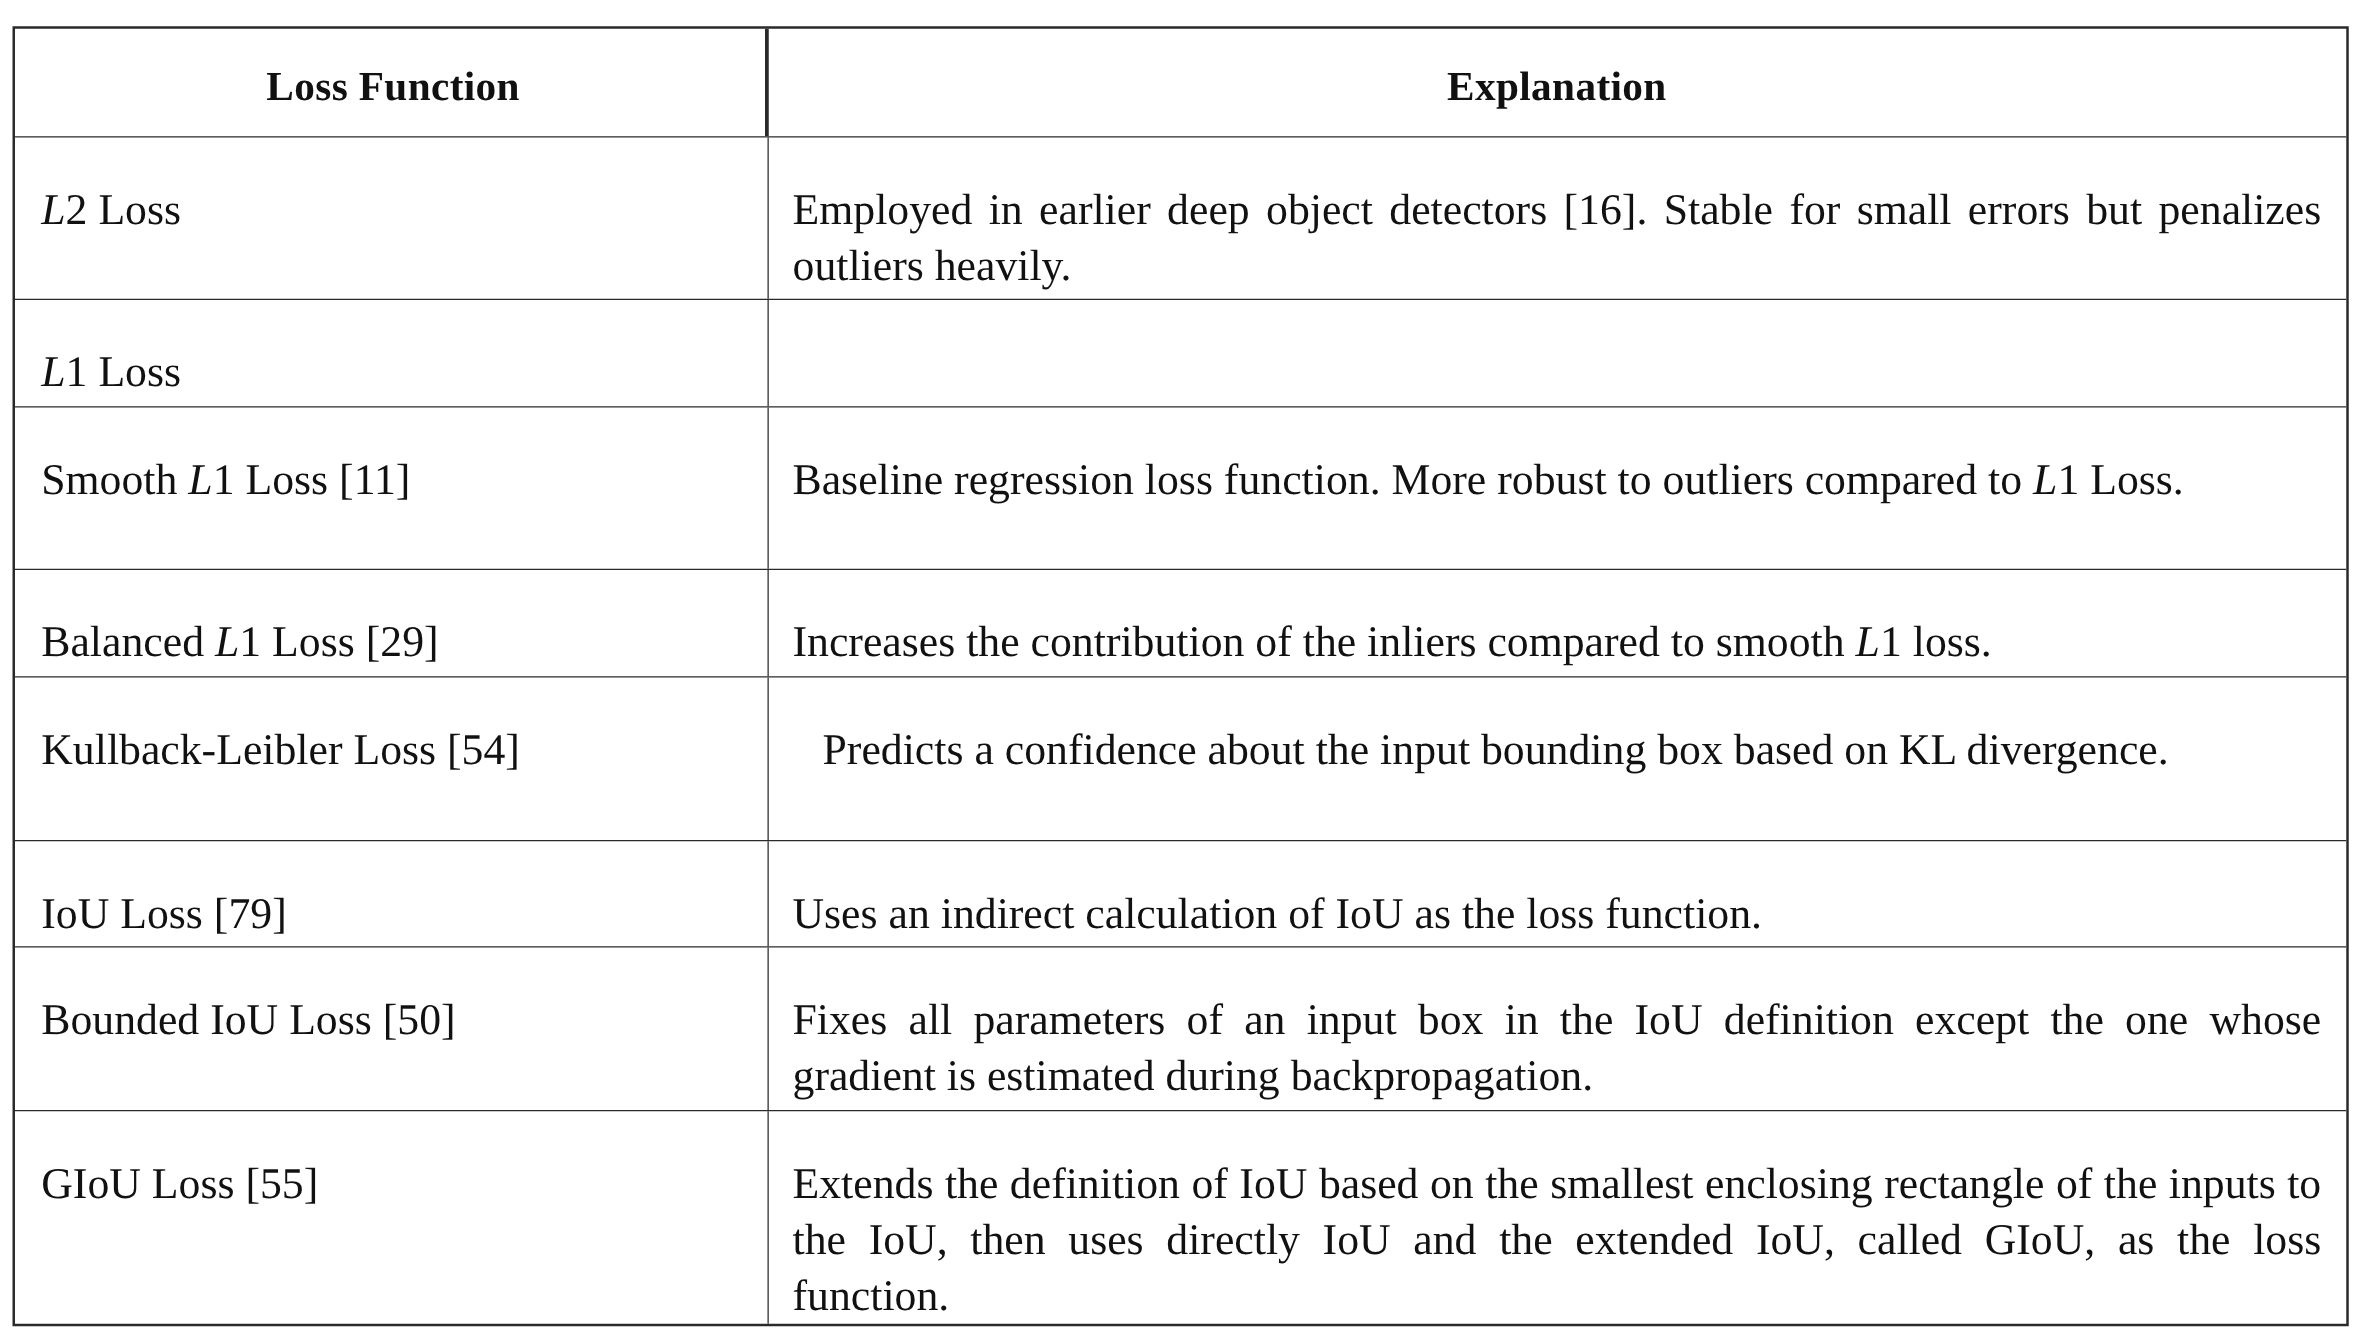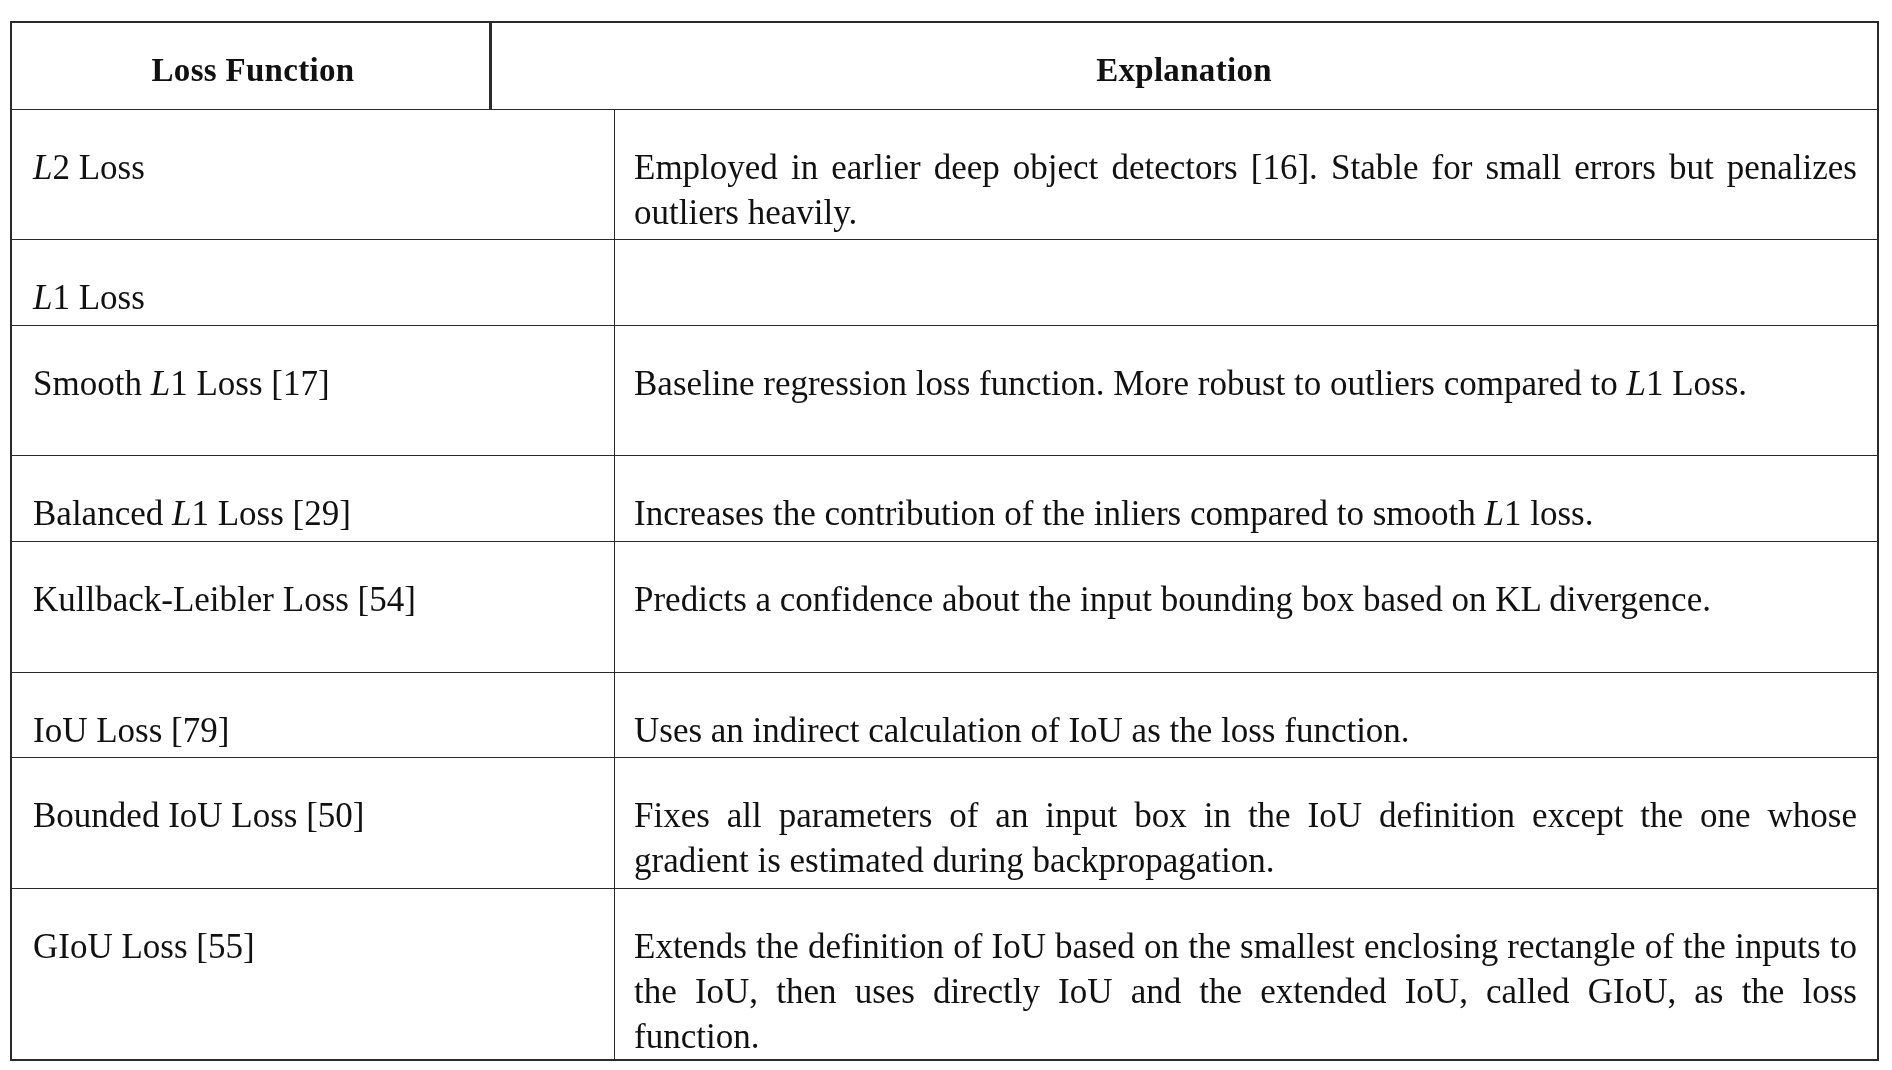--- a/index.html
+++ b/index.html
@@ -47,21 +47,21 @@
     .cell.right {
       flex: 1;
       padding-left: 19px;
       padding-right: 20px;
       text-align: justify;
       text-align-last: left;
       hyphens: manual;
     }
     .header .cell.left {
       border-right: 3px solid #2a2a2a;
-      width: 480px;
+      width: 603px;
     }
     .header .cell {
       font-weight: bold;
       text-align: center;
       text-align-last: center;
       padding-top: 25px;
       font-size: 33px;
       letter-spacing: 0.3px;
     }
     .body-row .cell {
@@ -83,30 +83,30 @@
   <div class="row body-row" style="height: 130px;">
     <div class="cell left"><span></span><span class="math">L</span><span>2 Loss</span></div>
     <div class="cell right"><span>Employed in earlier deep object detectors [16]. Stable for small errors but penalizes outliers heavily.</span><span class="math"></span><span></span></div>
   </div>
 
   <div class="row body-row" style="height: 86px;">
     <div class="cell left"><span></span><span class="math">L</span><span>1 Loss</span></div>
   </div>
 
   <div class="row body-row" style="height: 130px;">
-    <div class="cell left"><span>Smooth </span><span class="math">L</span><span>1 Loss [17]</span></div>
+    <div class="cell left"><span>Smooth </span><span class="math">L</span><span>1 Loss [11]</span></div>
     <div class="cell right"><span>Baseline regression loss function. More robust to outliers compared to </span><span class="math">L</span><span>1 Loss.</span></div>
   </div>
 
   <div class="row body-row" style="height: 86px;">
     <div class="cell left"><span>Balanced </span><span class="math">L</span><span>1 Loss [29]</span></div>
     <div class="cell right"><span>Increases the contribution of the inliers compared to smooth </span><span class="math">L</span><span>1 loss.</span></div>
   </div>
 
-  <div class="row body-row" style="height: 131px;">
+  <div class="row body-row" style="height: 131px; gap: 24px;">
     <div class="cell left"><span>Kullback-Leibler Loss [54]</span><span class="math"></span><span></span></div>
     <div class="cell right"><span>Predicts a confidence about the input bounding box based on KL diver­gence.</span><span class="math"></span><span></span></div>
   </div>
 
   <div class="row body-row" style="height: 85px;">
     <div class="cell left"><span>IoU Loss [79]</span><span class="math"></span><span></span></div>
     <div class="cell right"><span>Uses an indirect calculation of IoU as the loss function.</span><span class="math"></span><span></span></div>
   </div>
 
   <div class="row body-row" style="height: 131px;">

